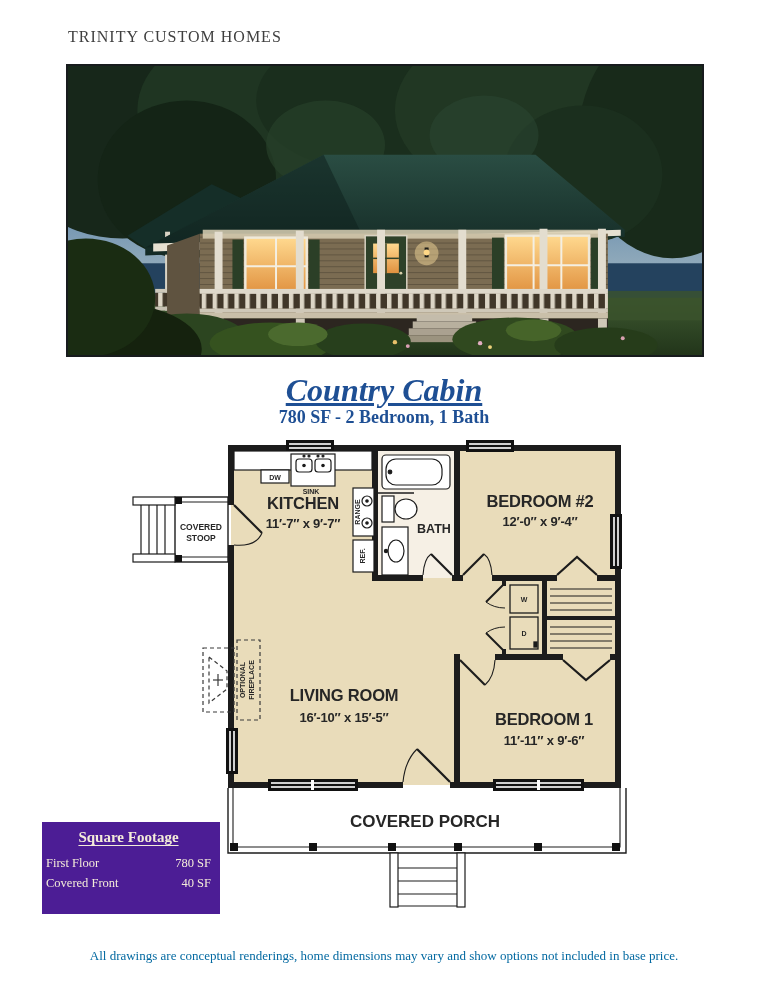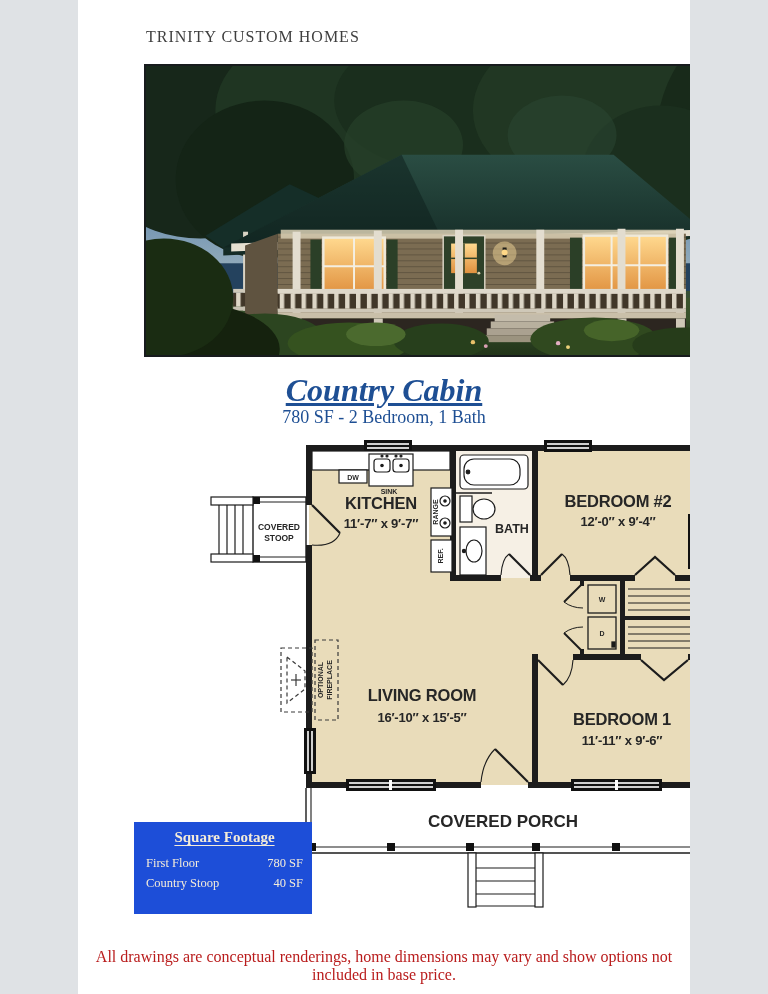--- a/index.html
+++ b/index.html
@@ -1,56 +1,56 @@
 <!DOCTYPE html>
 <html><head>
 <meta charset="utf-8">
 <style>
   html,body{margin:0;padding:0;background:#dfe2e5;}
   .page{
-    position:relative;width:612px;height:994px;margin:0 auto;background:#ffffff;
+    position:relative;width:768px;height:994px;margin:0 auto;background:#ffffff;
     font-family:"Liberation Serif", serif;overflow:hidden;
   }
   .brand{
     position:absolute;left:68px;top:28px;font-size:16px;letter-spacing:1px;
     color:#3f3f3f;
   }
   .photo-frame{
     position:absolute;left:66px;top:64px;width:638px;height:293px;
     border:2px solid #171b1d;box-sizing:border-box;background:#24425e;
   }
   .photo-frame svg{display:block;width:100%;height:100%;}
   .title{
     position:absolute;left:0;right:0;top:372px;text-align:center;
     font-style:italic;font-weight:bold;font-size:32px;color:#1e4f94;text-decoration:underline;
   }
   .subtitle{
     position:absolute;left:0;right:0;top:407px;text-align:center;
-    font-weight:normal;font-size:18px;color:#1e4f94;
+    font-weight:bold;font-size:18px;color:#1e4f94;
   }
   .plan{position:absolute;left:120px;top:430px;width:545px;height:480px;}
   .plan text{font-family:"Liberation Sans", sans-serif;fill:#262626;}
   .room-name{font-size:16.5px;font-weight:bold;letter-spacing:-0.2px;}
   .room-dims{font-size:13px;font-weight:bold;letter-spacing:-0.2px;}
   .small-lbl{font-size:7px;font-weight:bold;}
   .mid-lbl{font-size:8.5px;font-weight:bold;}
   .porch-lbl{font-size:17px;font-weight:bold;}
   .bath-lbl{font-size:12.5px;font-weight:bold;}
   .sqft{
-    position:absolute;left:56px;top:822px;width:178px;height:92px;
-    background:#1d4ed8;color:#f4ecd9;box-sizing:border-box;padding:7px 9px 0 12px;
+    position:absolute;left:42px;top:822px;width:178px;height:92px;
+    background:#4c1d95;color:#f4ecd9;box-sizing:border-box;padding:7px 9px 0 4px;
   }
   .sqft-title{
     text-align:center;font-weight:bold;font-size:15px;
     text-decoration:underline;text-underline-offset:3px;margin-bottom:7px;
   }
   .sqft-row{display:flex;justify-content:space-between;font-size:12.5px;line-height:20px;font-family:Liberation Serif, serif;}
   .footer{
     position:absolute;left:0;right:0;top:948px;text-align:center;
-    font-size:16px;color:#b91c1c;
+    font-size:13px;color:#0369a1;
   }
 </style>
 </head>
 <body>
 
 <div class="page">
 
   <div class="brand">TRINITY CUSTOM HOMES</div>
 
   <div class="photo-frame">
@@ -435,20 +435,20 @@
     </g>
   </svg>
 
   <div class="sqft">
     <div class="sqft-title">Square Footage</div>
     <div class="sqft-row">
       <span>First Floor</span>
       <span>780 SF</span>
     </div>
     <div class="sqft-row">
-      <span>Country Stoop</span>
+      <span>Covered Front</span>
       <span>40 SF</span>
     </div>
   </div>
 
   <div class="footer">All drawings are conceptual renderings, home dimensions may vary and show options not included in base price.</div>
 
 </div>
 
 </body></html>

